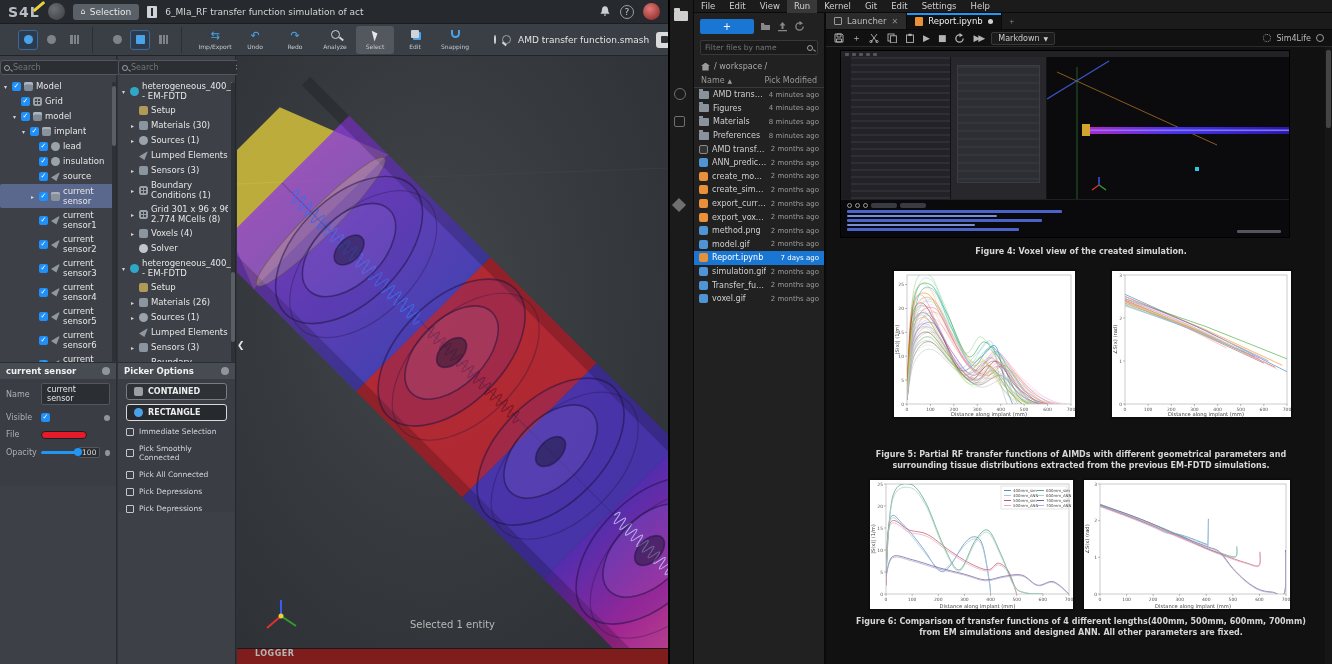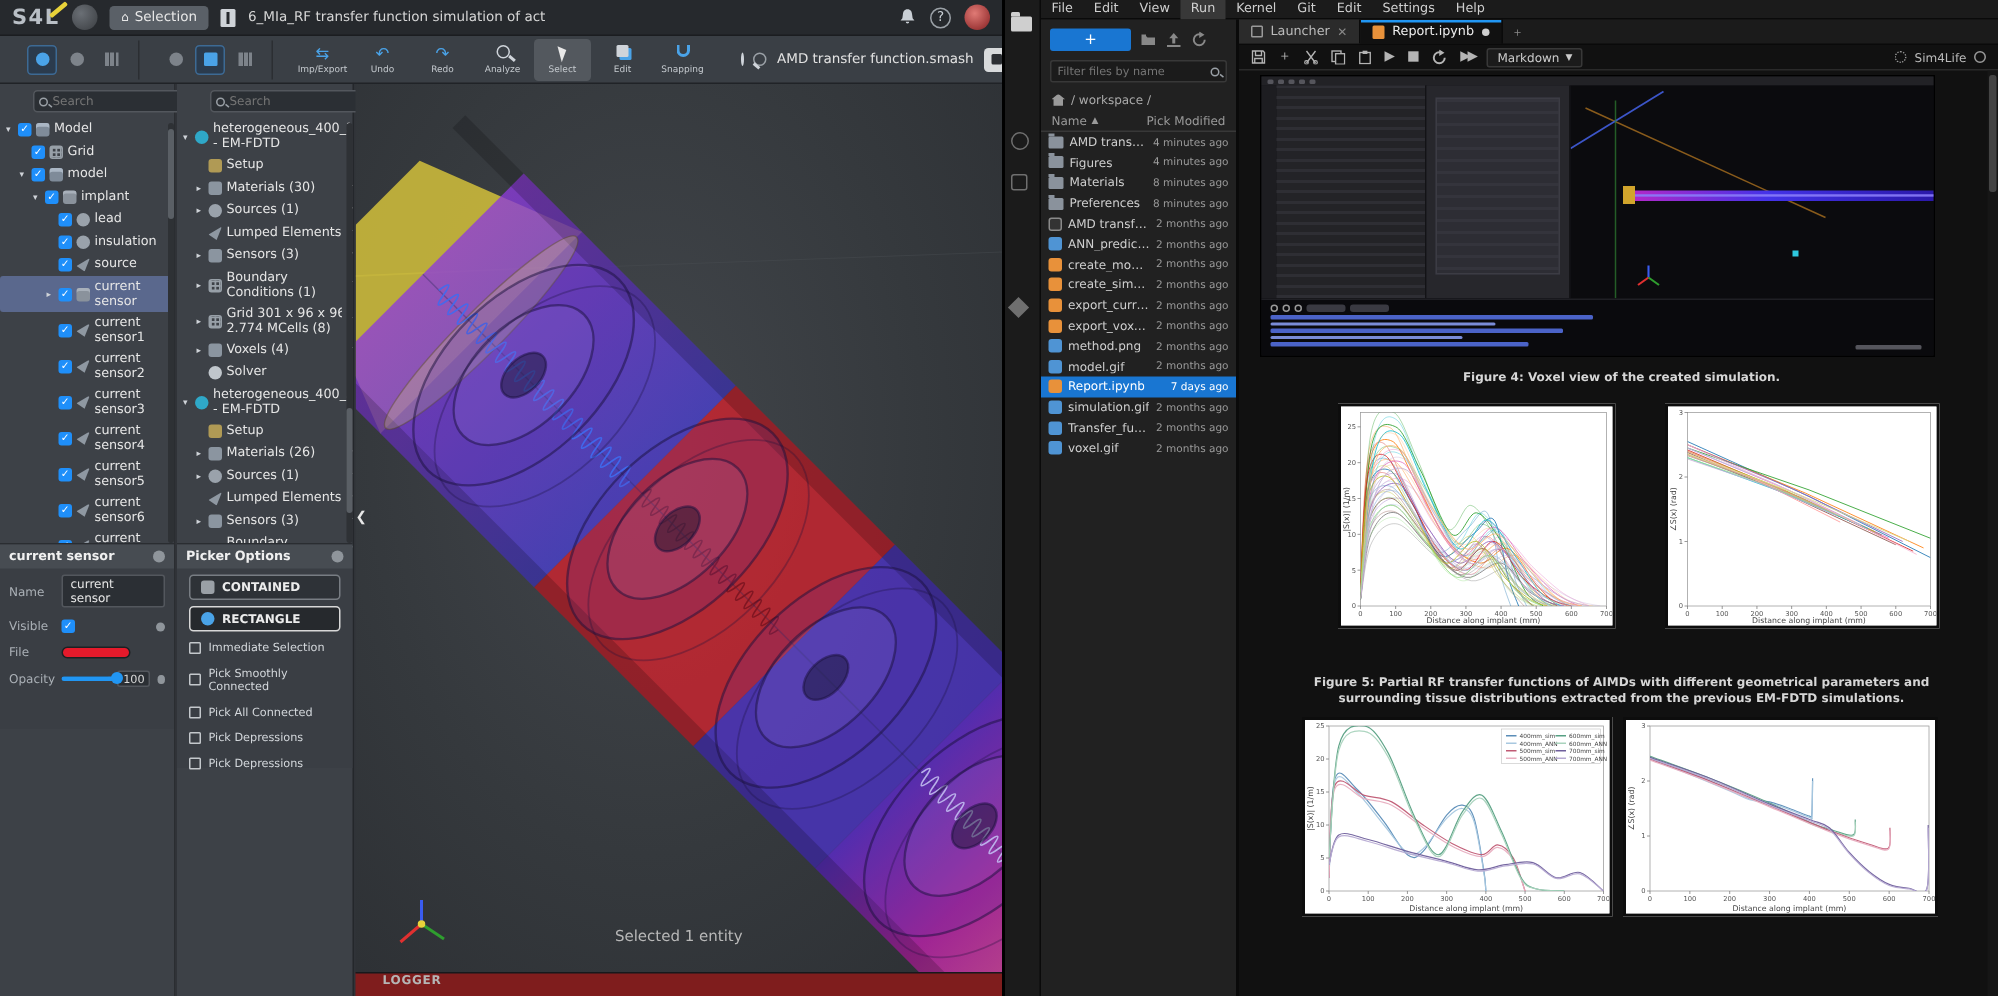--- a/index.html
+++ b/index.html
@@ -43,21 +43,21 @@
   .magnet{width:9px;height:8px;border:2px solid #4aa3e8;border-top:none;border-radius:0 0 6px 6px}
   .proj-cluster{margin-left:auto;display:flex;align-items:center;gap:7px;padding-right:4px}
   .radio{width:9px;height:9px;border:1px solid #9aa0a6;border-radius:50%}
   .proj-label{font-size:9px;color:#e2e2e2;white-space:nowrap}
   .sq-btn{width:16px;height:16px;background:#d8dadc;border-radius:3px;display:flex;align-items:center;justify-content:center}
   .sq-btn .inner{width:7px;height:7px;background:#2c2f33;border-radius:1px}
   
   .pcol{position:absolute;top:56px;bottom:0;background:#3d4147}
   #col1{left:0;width:117px;border-right:1px solid #2a2d31}
   #col2{left:118px;width:118px;border-right:1px solid #24272b}
-  .search-row{display:flex;gap:3px;padding:4px 22px}
+  .search-row{display:flex;gap:3px;padding:4px 0}
   .search-box{flex:1;display:flex;align-items:center;gap:3px;background:#2b2f34;border:1px solid #53575d;
     border-radius:3px;height:15px;padding:0 3px}
   .search-box input{flex:1;min-width:0;background:transparent;border:none;outline:none;color:#cfcfcf;font-size:8px;
     font-family:"DejaVu Sans",sans-serif}
   .s-mag{width:6px;height:6px;border:1px solid #9aa0a6;border-radius:50%;position:relative;flex:0 0 auto}
   .s-mag:after{content:"";position:absolute;left:4.5px;top:4.5px;width:3px;height:1px;background:#9aa0a6;transform:rotate(40deg)}
   .s-x{color:#b8bdc2;font-size:8px;line-height:8px}
   .burger{width:13px;height:15px;border:1px solid #53575d;border-radius:2px;display:flex;flex-direction:column;
     justify-content:center;gap:2px;align-items:center}
   .burger i{display:block;width:7px;height:1px;background:#b8bdc2}
@@ -1177,19 +1177,20 @@
               <path d="M16 24.166666666666657 C22.642857142857142 26.611111111111104 42.57142857142857 33.6388888888889 55.857142857142854 38.83333333333334 C69.14285714285714 44.027777777777786 84.64285714285714 50.44444444444445 95.71428571428571 55.333333333333336 C106.78571428571428 60.22222222222222 115.19999999999999 65.1111111111111 122.28571428571428 68.16666666666666 C129.37142857142857 71.22222222222221 133.35714285714286 72.2611111111111 138.22857142857143 73.66666666666666 C143.1 75.07222222222221 149.07857142857142 77.82222222222222 151.5142857142857 76.6 C153.95 75.37777777777777 152.62142857142857 68.04444444444444 152.84285714285716 66.33333333333333" fill="none" stroke="#57a083" stroke-width="0.8" opacity="0.95"></path>
               <path d="M16 24.89999999999999 C22.642857142857142 27.344444444444438 42.57142857142857 34.37222222222222 55.857142857142854 39.56666666666666 C69.14285714285714 44.761111111111106 84.64285714285714 51.17777777777777 95.71428571428571 56.06666666666666 C106.78571428571428 60.955555555555556 115.19999999999999 65.84444444444445 122.28571428571428 68.9 C129.37142857142857 71.95555555555556 133.35714285714286 72.99444444444445 138.22857142857143 74.4 C143.1 75.80555555555556 149.07857142857142 78.43333333333334 151.5142857142857 77.33333333333334 C153.95 76.23333333333335 152.62142857142857 69.3888888888889 152.84285714285716 67.80000000000001" fill="none" stroke="#a9d3bd" stroke-width="0.8" opacity="0.95"></path>
               <path d="M16 26.000000000000014 C22.642857142857142 28.444444444444457 42.57142857142857 35.47222222222223 55.857142857142854 40.66666666666667 C69.14285714285714 45.861111111111114 82.42857142857142 51.666666666666664 95.71428571428571 57.166666666666664 C109 62.666666666666664 124.50000000000001 69.38888888888887 135.57142857142858 73.66666666666666 C146.64285714285717 77.94444444444444 155.5885714285714 80.87777777777778 162.14285714285714 82.83333333333334 C168.69714285714286 84.7888888888889 172.59428571428572 87.23333333333333 174.89714285714285 85.4 C177.2 83.56666666666668 175.78285714285715 74.09444444444445 175.96 71.83333333333334" fill="none" stroke="#c05a74" stroke-width="0.8" opacity="0.95"></path>
               <path d="M16 26.733333333333334 C22.642857142857142 29.177777777777777 42.57142857142857 36.20555555555555 55.857142857142854 41.39999999999999 C69.14285714285714 46.594444444444434 82.42857142857142 52.4 95.71428571428571 57.9 C109 63.4 124.50000000000001 70.12222222222223 135.57142857142858 74.4 C146.64285714285717 78.67777777777778 155.5885714285714 81.61111111111111 162.14285714285714 83.56666666666666 C168.69714285714286 85.52222222222221 172.59428571428572 87.78333333333333 174.89714285714285 86.13333333333333 C177.2 84.48333333333332 175.78285714285715 75.74444444444444 175.96 73.66666666666666" fill="none" stroke="#e8aec0" stroke-width="0.8" opacity="0.95"></path>
               <path d="M16 24.89999999999999 C22.642857142857142 27.222222222222218 42.57142857142857 33.6388888888889 55.857142857142854 38.83333333333334 C69.14285714285714 44.027777777777786 84.64285714285714 51.483333333333334 95.71428571428571 56.06666666666666 C106.78571428571428 60.64999999999999 115.64285714285714 63.70555555555555 122.28571428571428 66.33333333333333 C128.92857142857142 68.96111111111111 131.14285714285717 68.16666666666667 135.57142857142858 71.83333333333334 C140 75.50000000000001 144.42857142857144 83.44444444444446 148.85714285714286 88.33333333333334 C153.28571428571428 93.22222222222223 157.71428571428572 97.62222222222223 162.14285714285714 101.16666666666667 C166.57142857142856 104.71111111111111 171 107.76666666666667 175.42857142857142 109.6 C179.85714285714283 111.43333333333332 184.50714285714287 111.7388888888889 188.71428571428572 112.16666666666667 C192.92142857142858 112.59444444444445 198.5457142857143 119.19444444444446 200.67142857142858 112.16666666666667 C202.79714285714286 105.13888888888889 201.33571428571426 77.02777777777777 201.4685714285714 70" fill="none" stroke="#6f5f9c" stroke-width="0.8" opacity="0.95"></path>
               <path d="M16 25.633333333333326 C22.642857142857142 27.95555555555555 42.57142857142857 34.37222222222222 55.857142857142854 39.56666666666666 C69.14285714285714 44.761111111111106 84.64285714285714 52.21666666666666 95.71428571428571 56.8 C106.78571428571428 61.38333333333333 115.64285714285714 64.37777777777777 122.28571428571428 67.06666666666666 C128.92857142857142 69.75555555555556 131.14285714285717 69.26666666666667 135.57142857142858 72.93333333333334 C140 76.60000000000001 144.42857142857144 84.23888888888888 148.85714285714286 89.06666666666666 C153.28571428571428 93.89444444444445 157.71428571428572 98.35555555555555 162.14285714285714 101.9 C166.57142857142856 105.44444444444446 171 108.5611111111111 175.42857142857142 110.33333333333333 C179.85714285714283 112.10555555555555 184.50714285714287 112.16666666666666 188.71428571428572 112.53333333333333 C192.92142857142858 112.9 198.5457142857143 119.31666666666666 200.67142857142858 112.53333333333333 C202.79714285714286 105.75 201.33571428571426 78.61666666666667 201.4685714285714 71.83333333333334" fill="none" stroke="#b7abd3" stroke-width="0.8" opacity="0.95"></path>
             </g>
           </svg>
       </div>
 
+      <div class="caption" style="top:570px">Figure 6: Comparison of transfer functions of 4 different lengths(400mm, 500mm, 600mm, 700mm) from EM simulations and designed ANN. All other parameters are fixed.</div>
 
       <div id="nb-scroll">
           <div id="nb-thumb"></div>
         </div>
     </div>
   </div>
 </div>
 
 </body></html>

